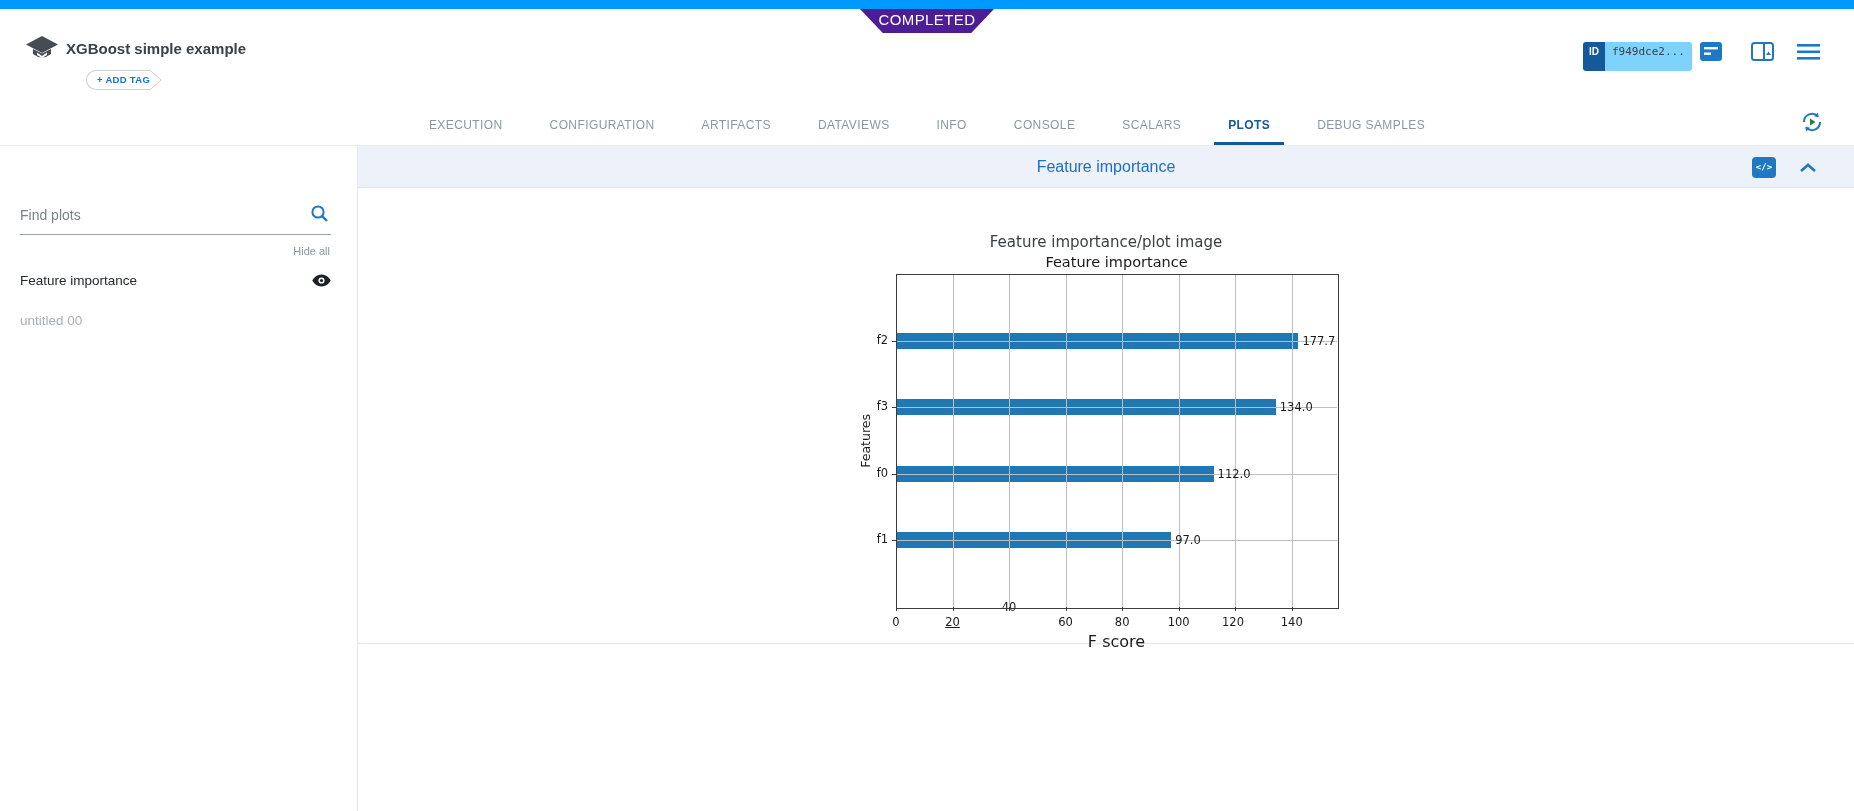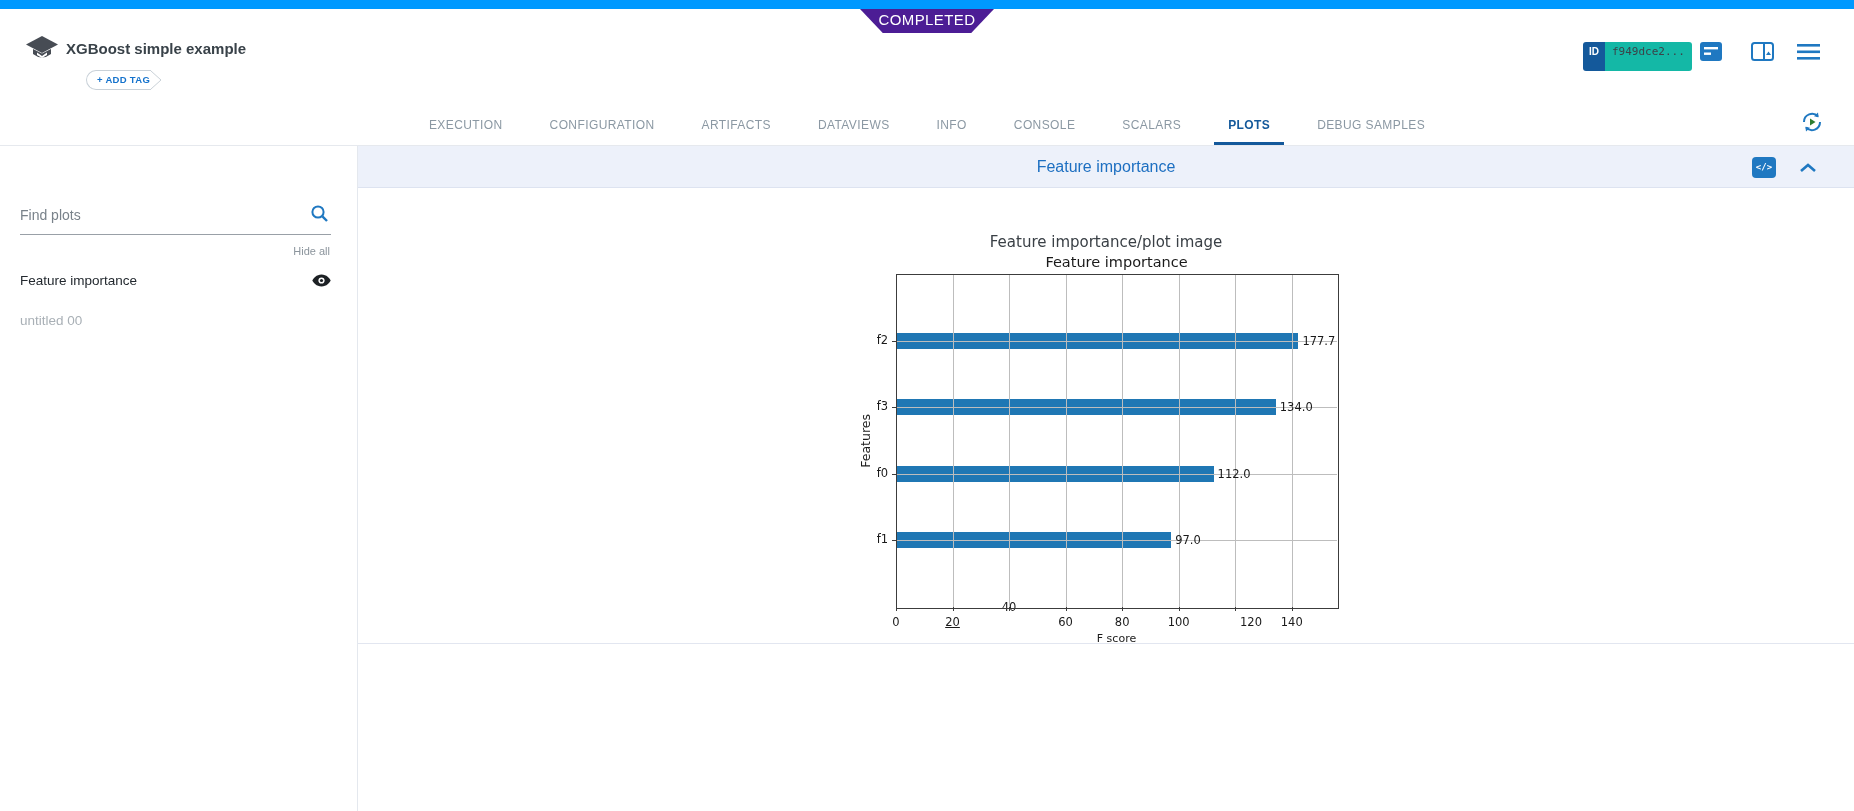--- a/index.html
+++ b/index.html
@@ -20,21 +20,21 @@
   .app-title{position:absolute;left:66px;top:40px;font-size:15px;font-weight:700;color:#394249}
   .add-tag{position:absolute;left:86px;top:70px;height:20px;display:flex;align-items:center;cursor:pointer}
   .add-tag .pill{
     border:1px solid #c9d1d8;border-right:none;border-radius:10px 0 0 10px;
     height:18px;line-height:18px;padding:0 1px 0 10px;
     color:#1472cc;font-size:9.5px;font-weight:700;letter-spacing:.3px;background:#fff;
   }
   .id-badge{position:absolute;left:1583px;top:42px;display:flex;height:29px;cursor:default}
   .id-chip{background:#14599b;color:#fff;font-weight:700;font-size:10px;padding:0 6px;
            border-radius:3px 0 0 3px;line-height:19px}
-  .id-value{background:#14b8a6;color:#3c4248;font-family:"DejaVu Sans Mono",monospace;font-size:11px;
+  .id-value{background:#7dd3fc;color:#3c4248;font-family:"DejaVu Sans Mono",monospace;font-size:11px;
             padding:0 7px;border-radius:0 3px 3px 0;line-height:19px}
   .hdr-icon{position:absolute;cursor:pointer}
   
   .tabs{position:absolute;left:0;right:0;top:104px;height:41px;display:flex;justify-content:center;gap:47px}
   .tab{display:flex;align-items:center;font-size:12px;letter-spacing:.4px;color:#8b98a3;
        position:relative;cursor:pointer;white-space:nowrap}
   .tab.active{color:#14599b;font-weight:700}
   .tab.active::after{content:"";position:absolute;left:-14px;right:-14px;bottom:0;height:3px;background:#14599b}
   .header-divider{position:absolute;left:0;right:0;top:145px;height:1px;background:#e6e9ee}
   
@@ -59,21 +59,21 @@
             font-family:"DejaVu Sans Mono",monospace}
   .collapse-btn{position:absolute;left:1799px;top:160px;cursor:pointer}
   .plot-card-divider{position:absolute;left:358px;right:0;top:643px;height:1px;background:#e2e6f0}
   .figure-title{position:absolute;left:358px;right:0;top:233px;text-align:center;font-size:15px;
                 color:#3a4046;font-family:"DejaVu Sans",sans-serif}
   
   #figure{position:absolute;left:858px;top:250px;width:520px;height:410px;
           font-family:"DejaVu Sans",sans-serif;color:#262626}
   #figure .mpl-title{position:absolute;left:38px;top:4px;width:441px;text-align:center;font-size:14.5px;color:#1a1a1a}
   #figure .axes-box{position:absolute;left:38px;top:24px;width:441px;height:333px;border:1px solid #3c3c3c;z-index:4}
-  #figure .x-axis-label{position:absolute;left:38px;top:382px;width:441px;text-align:center;font-size:11px;color:#1a1a1a}
+  #figure .x-axis-label{position:absolute;left:38px;top:382px;width:441px;text-align:center;font-size:16px;color:#1a1a1a}
   #figure .y-axis-label{position:absolute;left:0px;top:24px;height:333px;display:flex;align-items:center;z-index:1}
   #figure .y-axis-label span{writing-mode:vertical-rl;transform:rotate(180deg);font-size:12.5px;color:#1a1a1a}
   .gl{position:absolute;background:#bdbdbd;z-index:3}
   .bar{position:absolute;background:#1f77b4;z-index:2}
   .tick{position:absolute;background:#3c3c3c;z-index:4}
   .xtl{position:absolute;width:44px;margin-left:-22px;text-align:center;font-size:11.5px;color:#1a1a1a}
   .ytl{position:absolute;left:0;width:30px;text-align:right;font-size:11.5px;color:#1a1a1a}
   .bvl{position:absolute;height:16px;line-height:16px;font-size:11.5px;color:#1a1a1a;z-index:5;white-space:nowrap}
 </style>
 </head>
@@ -201,21 +201,21 @@
     <div class="tick" style="left: 207.615px; top: 357px; width: 1px; height: 4px;"></div>
     <div class="xtl" style="left: 207.615px; top: 365px;">60</div>
     <div class="gl" style="left: 264.154px; top: 24px; width: 1px; height: 333px;"></div>
     <div class="tick" style="left: 264.154px; top: 357px; width: 1px; height: 4px;"></div>
     <div class="xtl" style="left: 264.154px; top: 365px;">80</div>
     <div class="gl" style="left: 320.692px; top: 24px; width: 1px; height: 333px;"></div>
     <div class="tick" style="left: 320.692px; top: 357px; width: 1px; height: 4px;"></div>
     <div class="xtl" style="left: 320.692px; top: 365px;">100</div>
     <div class="gl" style="left: 377.231px; top: 24px; width: 1px; height: 333px;"></div>
     <div class="tick" style="left: 377.231px; top: 357px; width: 1px; height: 4px;"></div>
-    <div class="xtl" style="left: 393px; top: 365px;">120</div>
+    <div class="xtl" style="left: 375px; top: 365px;">120</div>
     <div class="gl" style="left: 433.769px; top: 24px; width: 1px; height: 333px;"></div>
     <div class="tick" style="left: 433.769px; top: 357px; width: 1px; height: 4px;"></div>
     <div class="xtl" style="left: 433.769px; top: 365px;">140</div>
     <div class="bar" style="left: 39px; top: 82.6px; width: 401.423px; height: 16px; background: rgb(31, 119, 180);"></div>
     <div class="gl" style="left: 38px; top: 90.6px; width: 441px; height: 1px;"></div>
     <div class="tick" style="left: 34px; top: 90.6px; width: 4px; height: 1px;"></div>
     <div class="ytl" style="top: 82.6px;">f2</div>
     <div class="bvl" style="left: 444.423px; top: 82.6px;">177.7</div>
     <div class="bar" style="left: 39px; top: 149.2px; width: 378.808px; height: 16px; background: rgb(31, 119, 180);"></div>
     <div class="gl" style="left: 38px; top: 157.2px; width: 441px; height: 1px;"></div>

